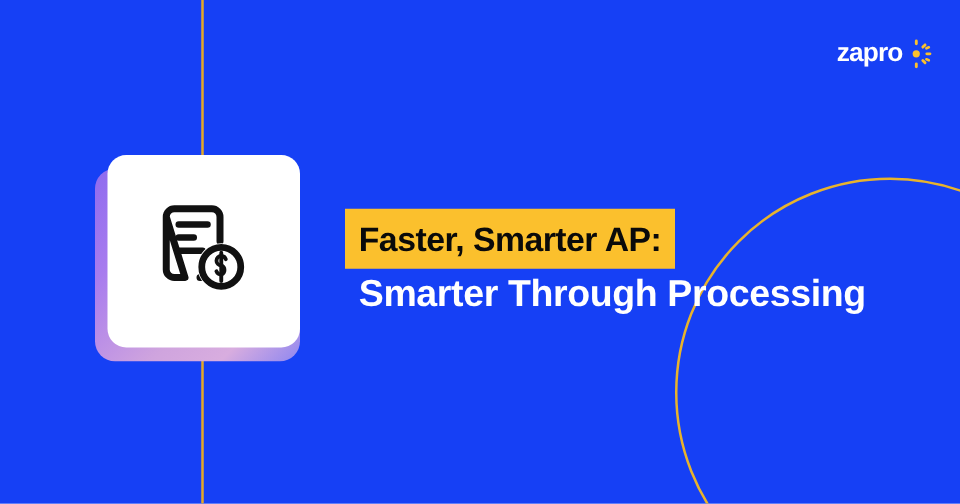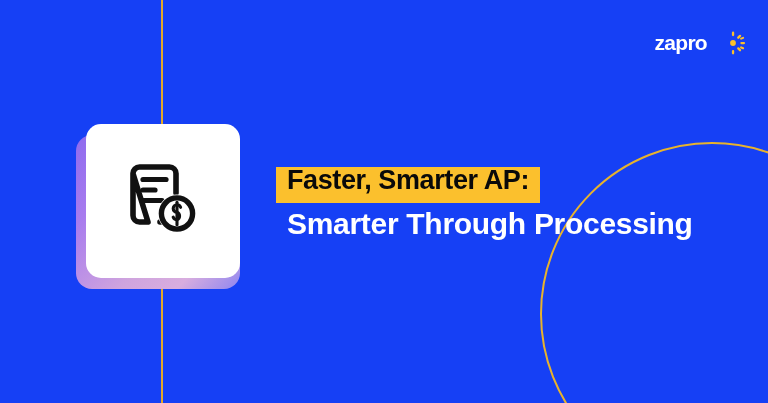--- a/index.html
+++ b/index.html
@@ -72,40 +72,40 @@
   }
   #line1-wrap { display:block; line-height:0; }
   #line1 {
     display:inline-block;
     background:#FBC02D;
     color:#0A0A0A;
     font-size:27px;
     font-weight:bold;
     letter-spacing:-0.4px;
     line-height:1.0;
-    padding:0 11px 9px 11px;
+    padding:12px 11px 9px 11px;
   }
   #line2-wrap { display:block; margin-top:5px; }
   #line2 {
     display:inline-block;
     color:#FFFFFF;
     font-size:30px;
     font-weight:bold;
     letter-spacing:-0.3px;
     line-height:1.08;
     padding-left:11px;
   }
 
   
   #logo {
     position:absolute;
     right:22px; top:29px;
     display:flex;
     align-items:center;
-    gap:16px;
+    gap:1px;
     height:26px;
   }
   #logo-word {
     color:#FFFFFF;
     font-size:21px;
     font-weight:bold;
     letter-spacing:-0.7px;
     line-height:1;
   }
   #logo-mark { width:24px; height:24px; display:block; margin-left:-1px; margin-top:1px; }

